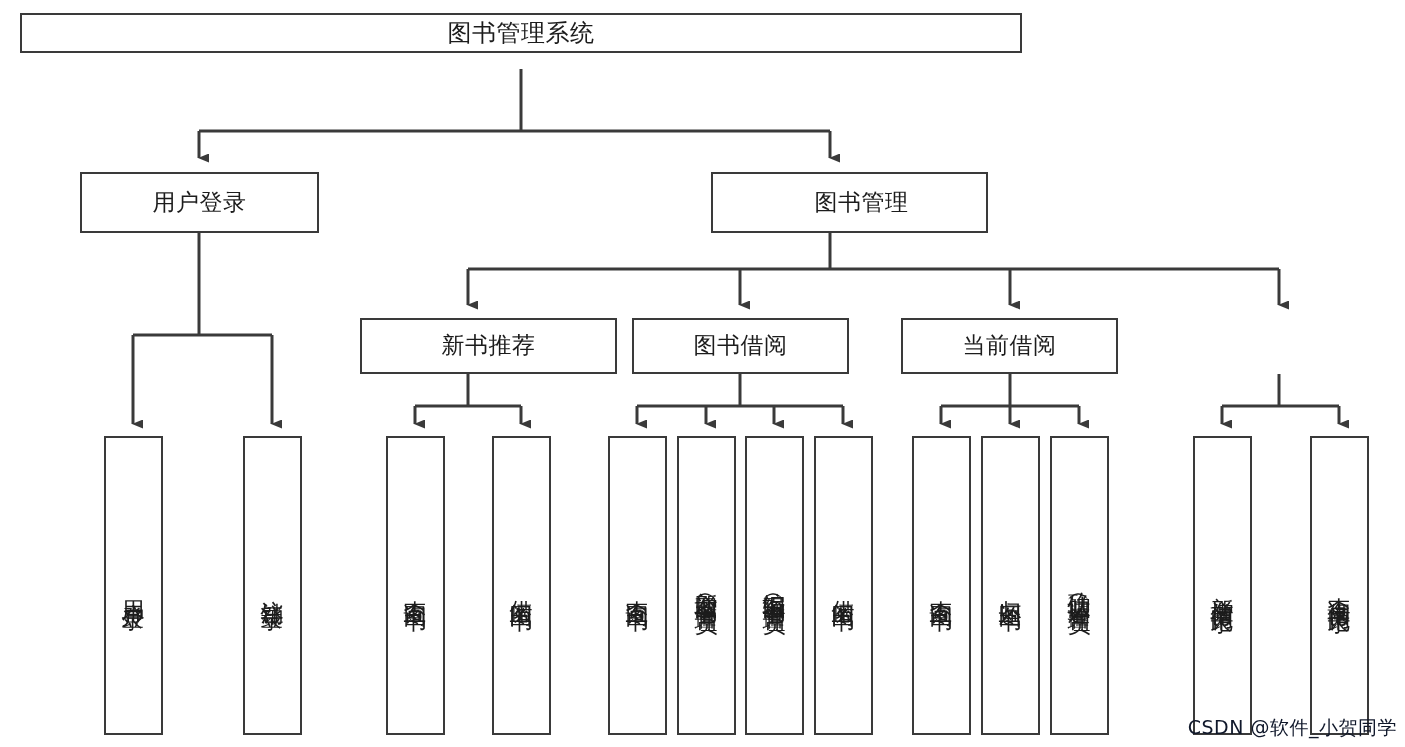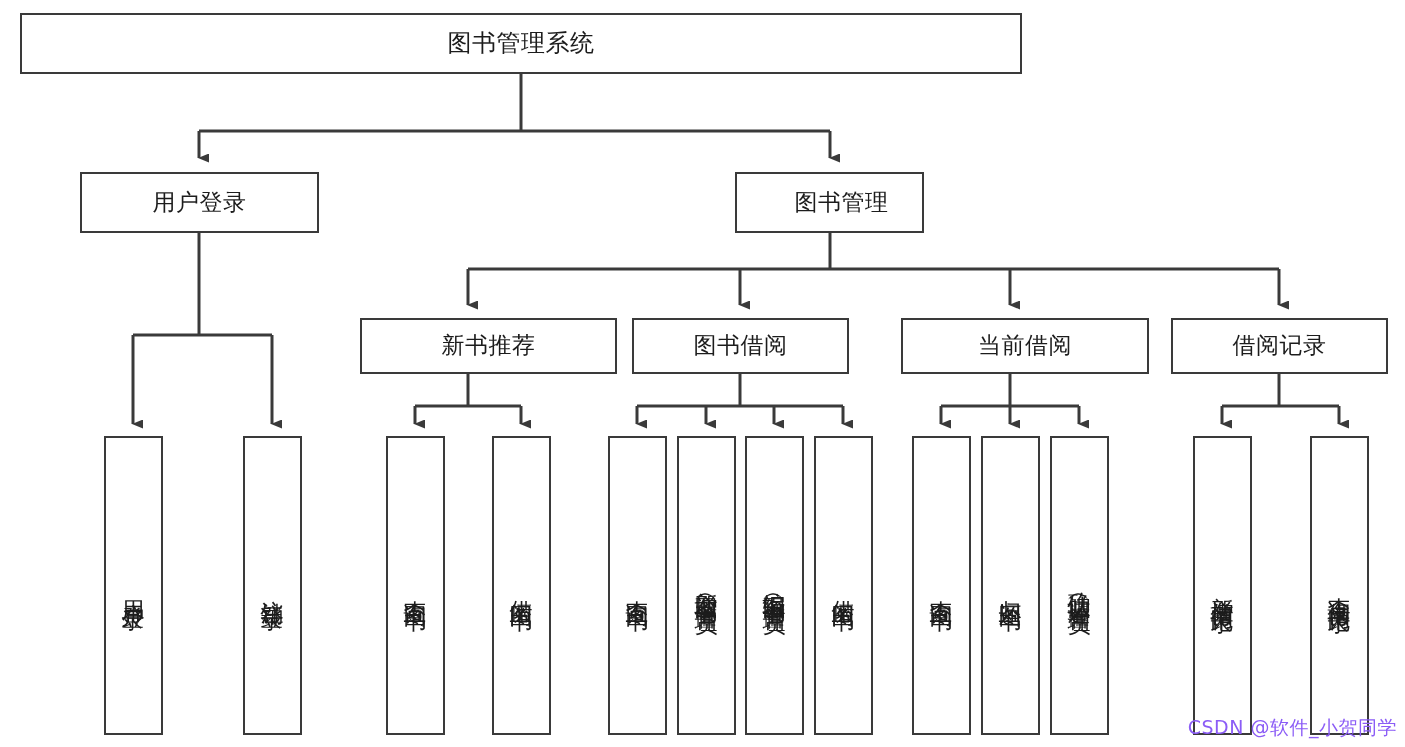--- a/index.html
+++ b/index.html
@@ -54,21 +54,21 @@
     white-space: nowrap;
   }
   .node-root .label {
     font-size: 24px;
   }
   #watermark {
     position: absolute;
     right: 8px;
     bottom: 6px;
     font-size: 19px;
-    color: #8b5cf6;
+    color: #0f172a;
     white-space: nowrap;
     letter-spacing: 0.5px;
   }
 </style>
 </head>
 <body>
 
 <div id="canvas">
 
   <svg id="edges" viewBox="0 0 1405 747" width="1405" height="747" xmlns="http://www.w3.org/2000/svg">
@@ -114,42 +114,39 @@
       <path d="M1010,406 L1010,424" marker-end="url(#arrow)"></path>
       <path d="M1079,406 L1079,424" marker-end="url(#arrow)"></path>
 
       <path d="M1279,374 L1279,406"></path>
       <path d="M1222,406 L1339,406"></path>
       <path d="M1222,406 L1222,424" marker-end="url(#arrow)"></path>
       <path d="M1339,406 L1339,424" marker-end="url(#arrow)"></path>
     </g>
   </svg>
 
-  <div class="node node-h node-root" style="left:20px;top:13px;width:1002px;height:61px;">
+  <div class="node node-h node-root" style="left:20px;top:13px;width:1002px;height:40px;">
     <span class="label">图书管理系统</span>
   </div>
 
   <div class="node node-h" style="left:80px;top:172px;width:239px;height:61px;">
     <span class="label">用户登录</span>
   </div>
-  <div class="node node-h" style="left:735px;top:172px;width:189px;height:61px;padding-left:24px;">
+  <div class="node node-h" style="left:711px;top:172px;width:277px;height:61px;padding-left:24px;">
     <span class="label">图书管理</span>
   </div>
 
   <div class="node node-h" style="left:360px;top:318px;width:257px;height:56px;">
     <span class="label">新书推荐</span>
   </div>
   <div class="node node-h" style="left:632px;top:318px;width:217px;height:56px;align-items:center;">
     <span class="label">图书借阅</span>
   </div>
-  <div class="node node-h" style="left:901px;top:318px;width:248px;height:56px;">
+  <div class="node node-h" style="left:901px;top:318px;width:217px;height:56px;">
     <span class="label">当前借阅</span>
-  </div>
-  <div class="node node-h" style="left:1171px;top:318px;width:217px;height:56px;">
-    <span class="label">借阅记录</span>
   </div>
 
   <div class="node node-v" style="left:104px;top:436px;width:59px;height:299px;">
     <span class="label">用户登录</span>
   </div>
   <div class="node node-v" style="left:243px;top:436px;width:59px;height:299px;">
     <span class="label">注销登录</span>
   </div>
 
   <div class="node node-v" style="left:386px;top:436px;width:59px;height:299px;">

